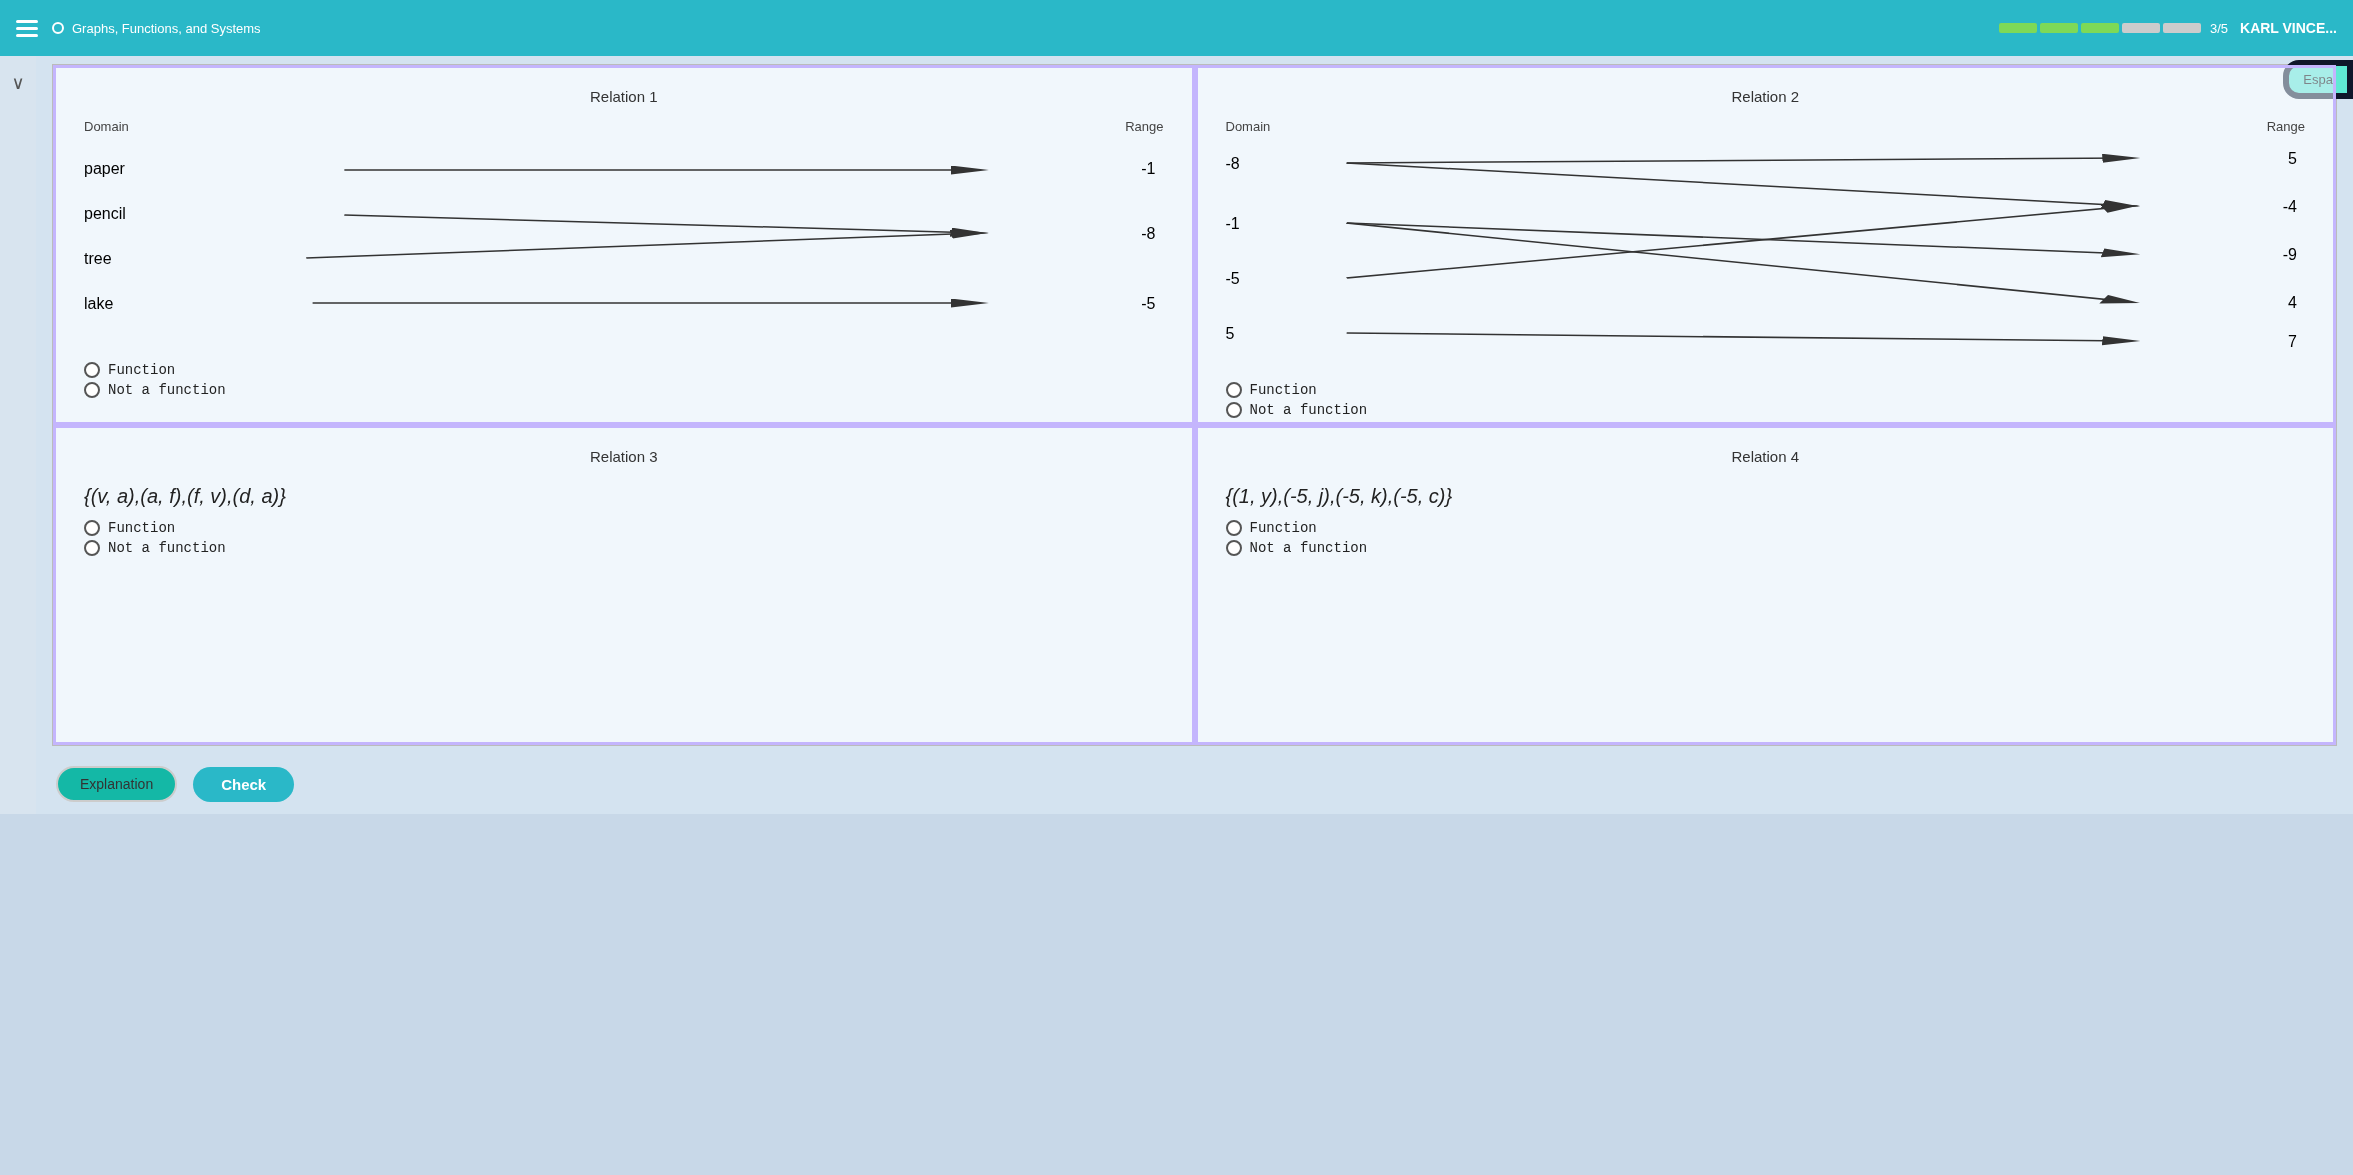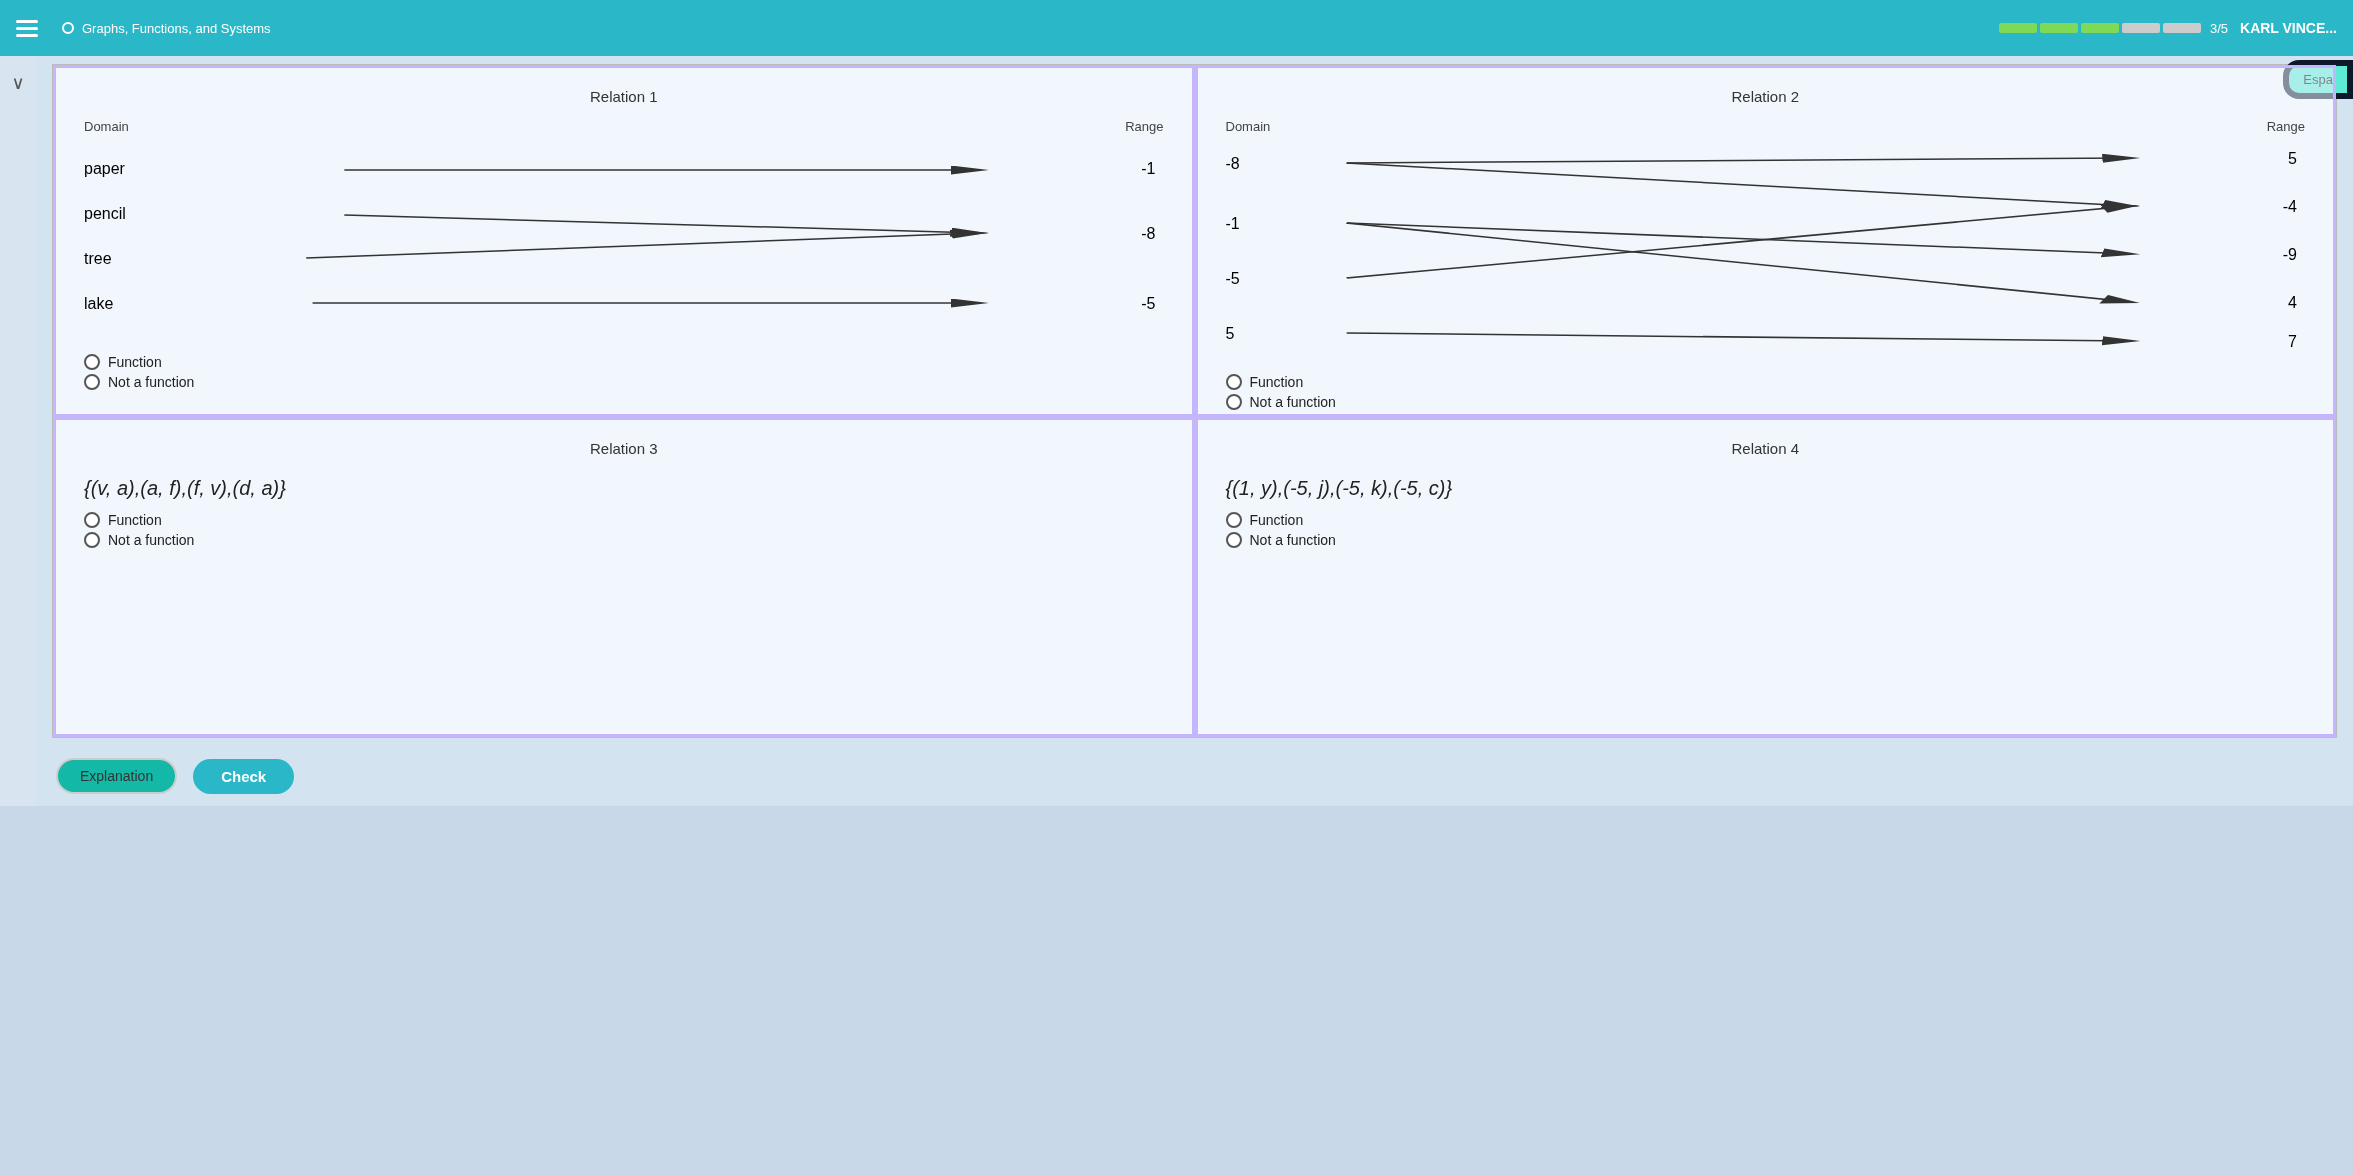--- a/index.html
+++ b/index.html
@@ -6,21 +6,21 @@
     body {
       font-family: Arial, sans-serif;
       background: #c8d8e8;
       min-height: 100vh;
     }
     .header {
       background: #2ab8c8;
       display: flex;
       align-items: center;
       padding: 8px 16px;
-      gap: 24px;
+      gap: 14px;
       min-height: 56px;
     }
     .hamburger {
       display: flex; flex-direction: column; gap: 4px; cursor: pointer;
     }
     .hamburger span {
       display: block; width: 22px; height: 3px; background: white; border-radius: 2px;
     }
     .header-text {
       flex: 1;
@@ -91,21 +91,21 @@
     .relation-title {
       text-align: center;
       font-size: 15px;
       margin-bottom: 14px;
       color: #333;
     }
     .col-header {
       font-size: 13px; color: #444; margin-bottom: 8px;
     }
     .radio-options {
-      margin-top: 4px; display: flex; flex-direction: column; gap: 4px;
+      margin-top: 12px; display: flex; flex-direction: column; gap: 4px; font-family: Liberation Mono, monospace;
     }
     .radio-option {
       display: flex; align-items: center; gap: 8px; cursor: pointer;
     }
     .radio-circle {
       width: 16px; height: 16px; border-radius: 50%;
       border: 2px solid #555; background: white; flex-shrink: 0;
     }
     .radio-label {
       font-size: 14px; color: #222;

